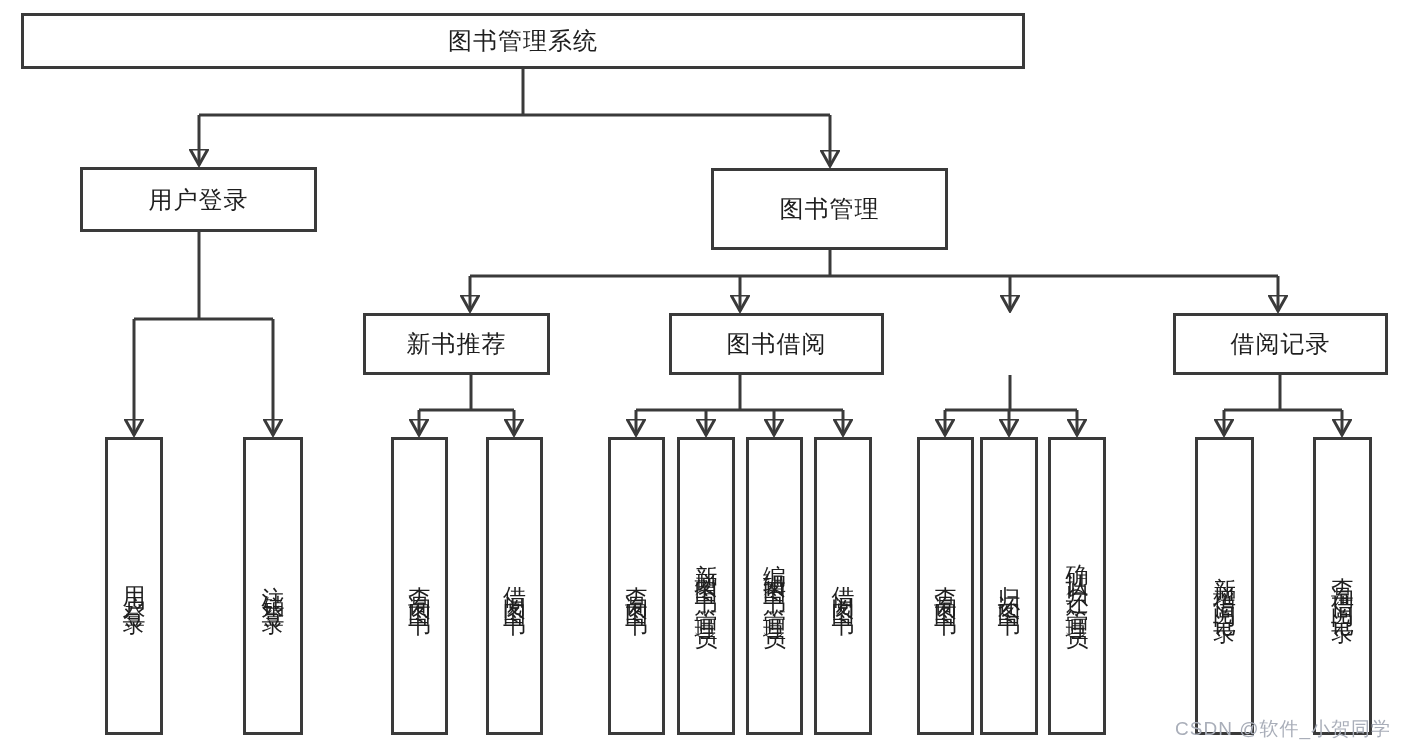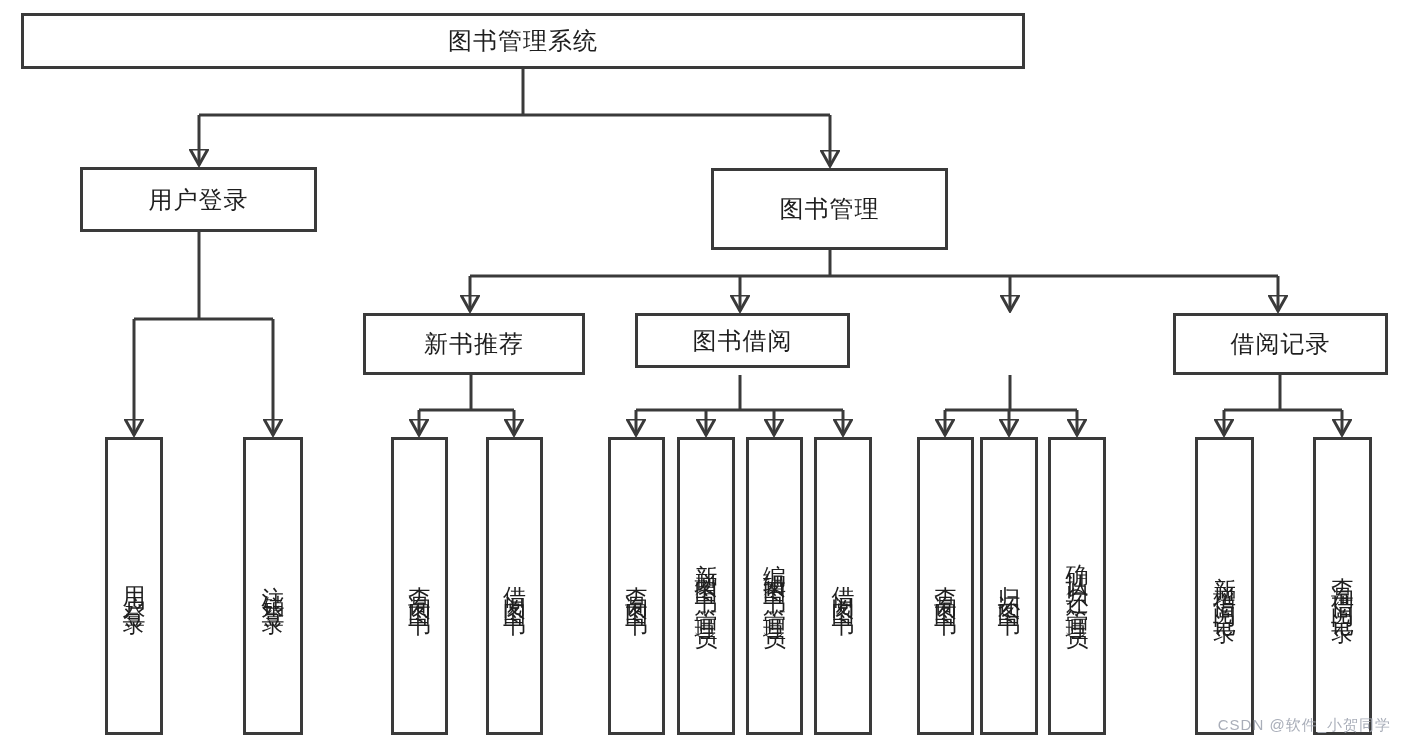--- a/index.html
+++ b/index.html
@@ -36,21 +36,21 @@
     font-size: 23px;
     writing-mode: vertical-lr;
     text-orientation: mixed;
     letter-spacing: 9px;
     line-height: 1;
   }
   .watermark {
     position: absolute;
     right: 14px;
     top: 716px;
-    font-size: 15px;
+    font-size: 19px;
     color: #a9aeb9;
     letter-spacing: 1px;
   }
 </style>
 </head>
 <body>
 
 <div class="stage">
 
   <svg class="connectors" viewBox="0 0 1405 747" xmlns="http://www.w3.org/2000/svg">
@@ -99,22 +99,22 @@
     <path d="M1224,410 H1342"></path>
     <path d="M1224,410 V435" marker-end="url(#ah)"></path>
     <path d="M1342,410 V435" marker-end="url(#ah)"></path>
   </svg>
 
   <div class="node h-node" style="left:21px; top:13px; width:1004px; height:56px;">图书管理系统</div>
 
   <div class="node h-node" style="left:80px; top:167px; width:237px; height:65px;">用户登录</div>
   <div class="node h-node" style="left:711px; top:168px; width:237px; height:82px;">图书管理</div>
 
-  <div class="node h-node" style="left:363px; top:313px; width:222px; height:62px;">新书推荐</div>
-  <div class="node h-node" style="left:635px; top:313px; width:215px; height:55px;">图书借阅</div>
+  <div class="node h-node" style="left:363px; top:313px; width:187px; height:62px;">新书推荐</div>
+  <div class="node h-node" style="left:669px; top:313px; width:215px; height:62px;">图书借阅</div>
   <div class="node h-node" style="left:1173px; top:313px; width:215px; height:62px;">借阅记录</div>
 
   <div class="node leaf" style="left:105px; top:437px; width:58px; height:298px;">用户登录</div>
   <div class="node leaf" style="left:243px; top:437px; width:60px; height:298px;">注销登录</div>
 
   <div class="node leaf" style="left:391px; top:437px; width:57px; height:298px;">查询图书</div>
   <div class="node leaf" style="left:486px; top:437px; width:57px; height:298px;">借阅图书</div>
 
   <div class="node leaf" style="left:608px; top:437px; width:57px; height:298px;">查询图书</div>
   <div class="node leaf" style="left:677px; top:437px; width:58px; height:298px;">新增图书（管理员）</div>

